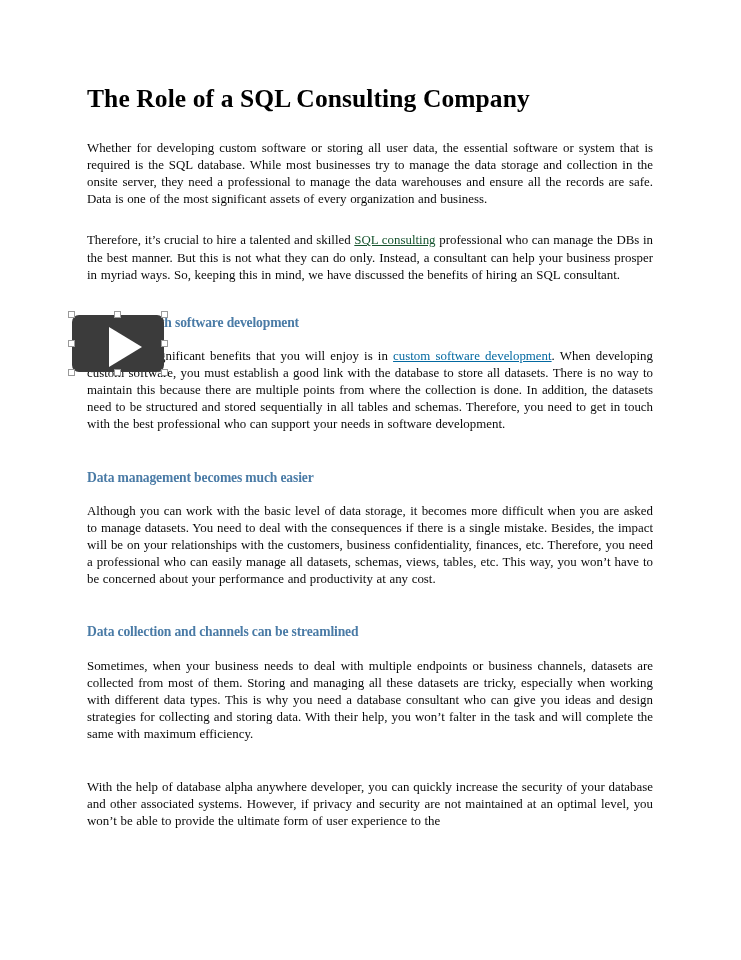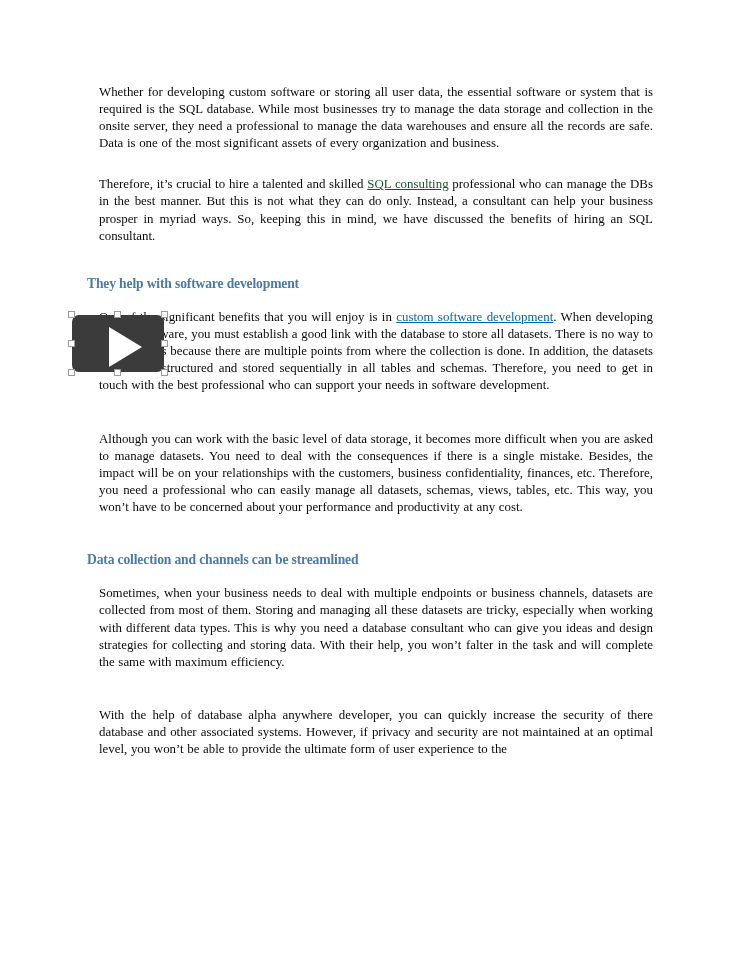--- a/index.html
+++ b/index.html
@@ -44,21 +44,21 @@
     margin: 0 0 26px 0;
     white-space: nowrap;
   }
 
   p.body-text {
     font-family: "Liberation Serif", "DejaVu Serif", serif;
     font-size: 12.9px;
     line-height: 17.1px;
     text-align: justify;
     color: #0a0a0a;
-    margin: 0 0 15px 12px;
+    margin: 0 0 15px 0;
     word-spacing: 0.4px;
   }
 
   p.body-text.tight {
     margin-bottom: 0;
   }
 
   h2.section-heading {
     font-family: "Liberation Serif", "DejaVu Serif", serif;
     font-size: 13.6px;
@@ -127,48 +127,50 @@
   .video-overlay .handle.bm { left: 46px; bottom: 0; }
   .video-overlay .handle.br { right: 0; bottom: 0; }
 </style>
 </head>
 <body>
 
 <div class="page">
 
   <div class="content">
 
+    <h1 class="doc-title">The Role of a SQL Consulting Company</h1>
 
     <p class="body-text">Whether for developing custom software or storing all user data, the essential software or system that is required is the SQL database. While most businesses try to manage the data storage and collection in the onsite server, they need a professional to manage the data warehouses and ensure all the records are safe. Data is one of the most significant assets of every organization and business.</p>
 
     <div class="spacer-sm"></div>
 
     <p class="body-text"><span>Therefore, it’s crucial to hire a talented and skilled </span><a class="doclink" href="#">SQL consulting</a><span> professional who can manage the DBs in the best manner. But this is not what they can do only. Instead, a consultant can help your business prosper in myriad ways. So, keeping this in mind, we have discussed the benefits of hiring an SQL consultant.</span></p>
 
     <div class="spacer-md"></div>
 
     <h2 class="section-heading">They help with software development</h2>
 
     <p class="body-text"><span>One of the significant benefits that you will enjoy is in </span><a class="doclink alt" href="#">custom software development</a><span>. When developing custom software, you must establish a good link with the database to store all datasets. There is no way to maintain this because there are multiple points from where the collection is done. In addition, the datasets need to be structured and stored sequentially in all tables and schemas. Therefore, you need to get in touch with the best professional who can support your needs in software development.</span></p>
 
     <div class="spacer-lg"></div>
 
+    <h2 class="section-heading">Data management becomes much easier</h2>
 
     <p class="body-text">Although you can work with the basic level of data storage, it becomes more difficult when you are asked to manage datasets. You need to deal with the consequences if there is a single mistake. Besides, the impact will be on your relationships with the customers, business confidentiality, finances, etc. Therefore, you need a professional who can easily manage all datasets, schemas, views, tables, etc. This way, you won’t have to be concerned about your performance and productivity at any cost.</p>
 
     <div class="spacer-lg"></div>
 
     <h2 class="section-heading">Data collection and channels can be streamlined</h2>
 
     <p class="body-text">Sometimes, when your business needs to deal with multiple endpoints or business channels, datasets are collected from most of them. Storing and managing all these datasets are tricky, especially when working with different data types. This is why you need a database consultant who can give you ideas and design strategies for collecting and storing data. With their help, you won’t falter in the task and will complete the same with maximum efficiency.</p>
 
     <div class="spacer-lg"></div>
 
 
-    <p class="body-text tight">With the help of database alpha anywhere developer, you can quickly increase the security of there database and other associated systems. However, if privacy and security are not maintained at an optimal level, you won’t be able to provide the ultimate form of user experience to the</p>
+    <p class="body-text tight">With the help of database alpha anywhere developer, you can quickly increase the security of your database and other associated systems. However, if privacy and security are not maintained at an optimal level, you won’t be able to provide the ultimate form of user experience to the</p>
 
   </div>
 
   <div class="video-overlay">
     <div class="plate"></div>
     <div class="triangle"></div>
     <div class="handle tl"></div>
     <div class="handle tm"></div>
     <div class="handle tr"></div>
     <div class="handle ml"></div>

